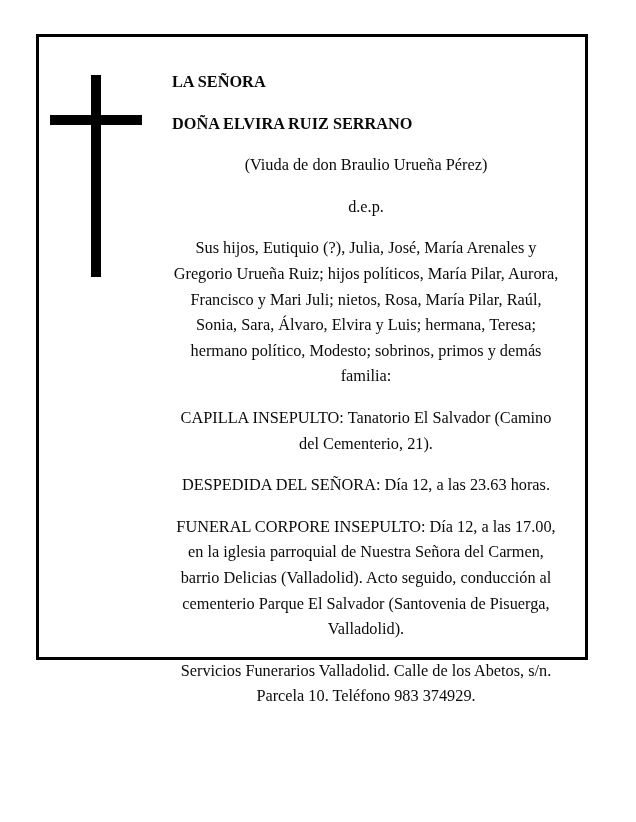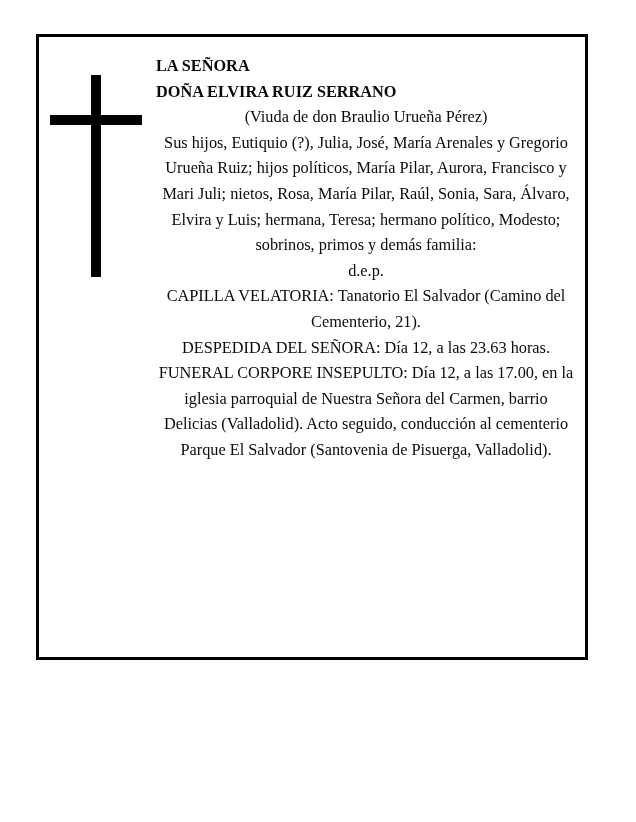--- a/index.html
+++ b/index.html
@@ -57,21 +57,21 @@
     position: absolute;
     left: 117px;   
     top: 16px;     
     width: 420px;
     font-size: 16.3px;
     line-height: 25.6px;
     color: #0a0a0a;
     text-align: left;
   }
   #notice-text p {
-    margin: 0;
+    margin: 16px;
     padding: 0;
   }
   .bold-line {
     font-weight: bold;
   }
   .para {
     font-weight: normal;
     text-align: center;
   }
 </style>
@@ -87,26 +87,27 @@
 
   <div id="notice-text">
 
     <p class="bold-line">LA SEÑORA</p>
 
     <p class="bold-line">DOÑA ELVIRA RUIZ SERRANO</p>
 
     <p class="para">(Viuda de don Braulio Urueña Pérez)</p>
 
 
+    <p class="para">d.e.p.</p>
+
     <p class="para">Sus hijos, Eutiquio (?), Julia, José, María Arenales y Gregorio Urueña Ruiz; hijos políticos, María Pilar, Aurora, Francisco y Mari Juli; nietos, Rosa, María Pilar, Raúl, Sonia, Sara, Álvaro, Elvira y Luis; hermana, Teresa; hermano político, Modesto; sobrinos, primos y demás familia:</p>
 
-    <p class="para">d.e.p.</p>
 
-
-    <p class="para"><span>CAPILLA VELATORIA:</span><span> Tanatorio El Salvador (Camino del Cementerio, 21).</span></p>
+    <p class="para"><span>CAPILLA INSEPULTO:</span><span> Tanatorio El Salvador (Camino del Cementerio, 21).</span></p>
 
     <p class="para"><span>DESPEDIDA DEL SEÑORA:</span><span> Día 12, a las 23.63 horas.</span></p>
 
     <p class="para"><span>FUNERAL CORPORE INSEPULTO:</span><span> Día 12, a las 17.00, en la iglesia parroquial de Nuestra Señora del Carmen, barrio Delicias (Valladolid). Acto seguido, conducción al cementerio Parque El Salvador (Santovenia de Pisuerga, Valladolid).</span></p>
 
+    <p class="para">Servicios Funerarios Valladolid. Calle de los Abetos, s/n. Parcela 10. Teléfono 983 374929.</p>
 
   </div>
 </div>
 
 </body></html>

